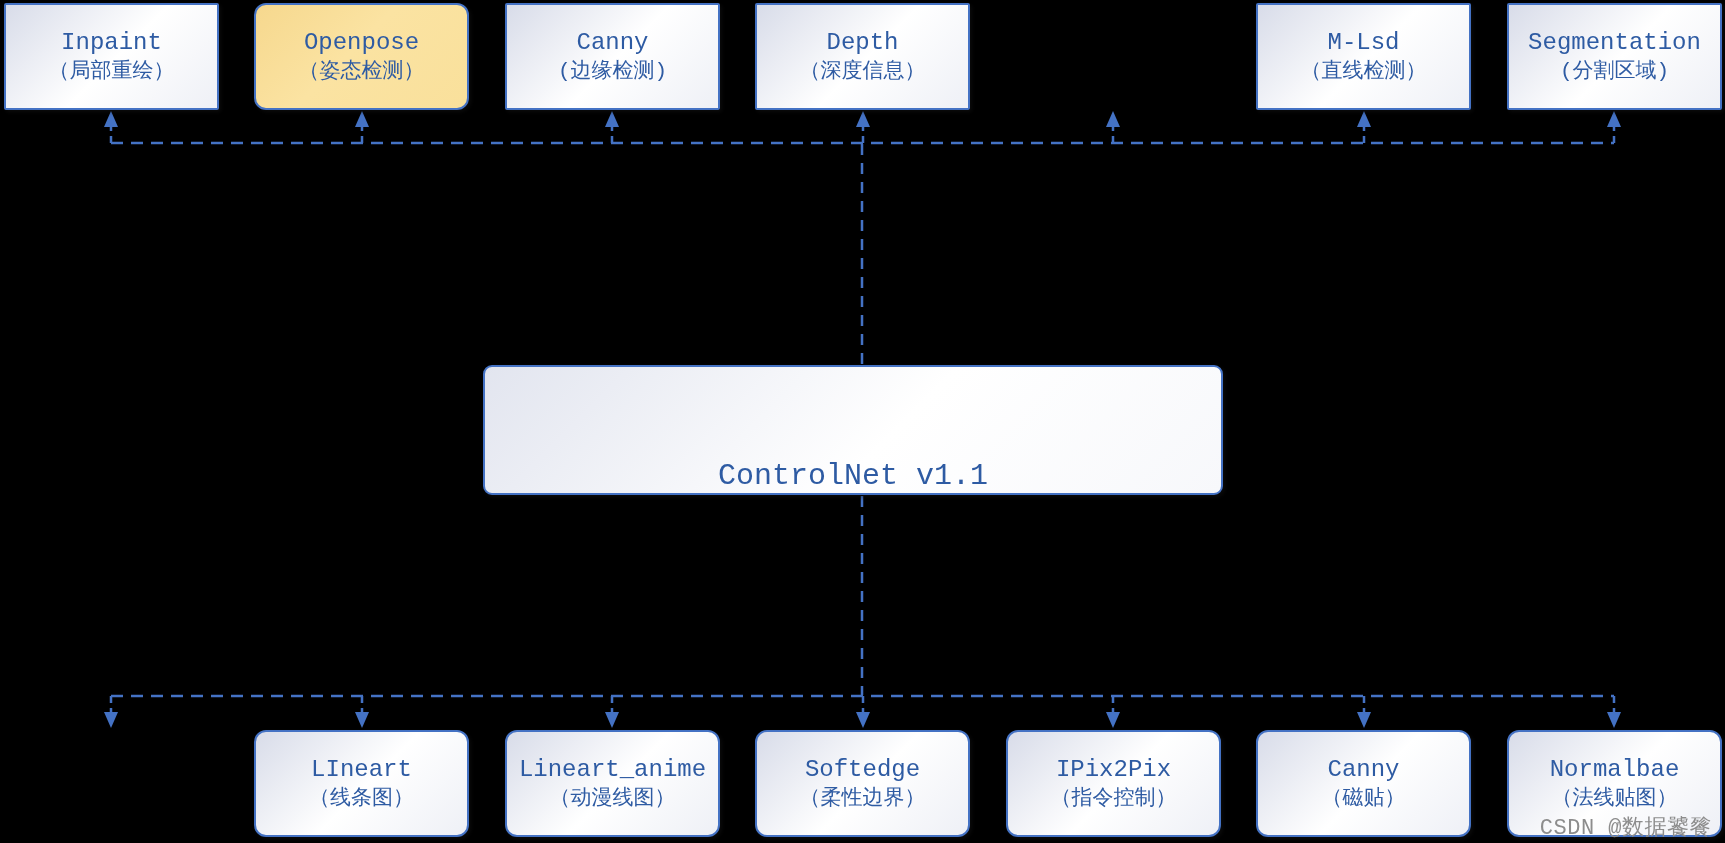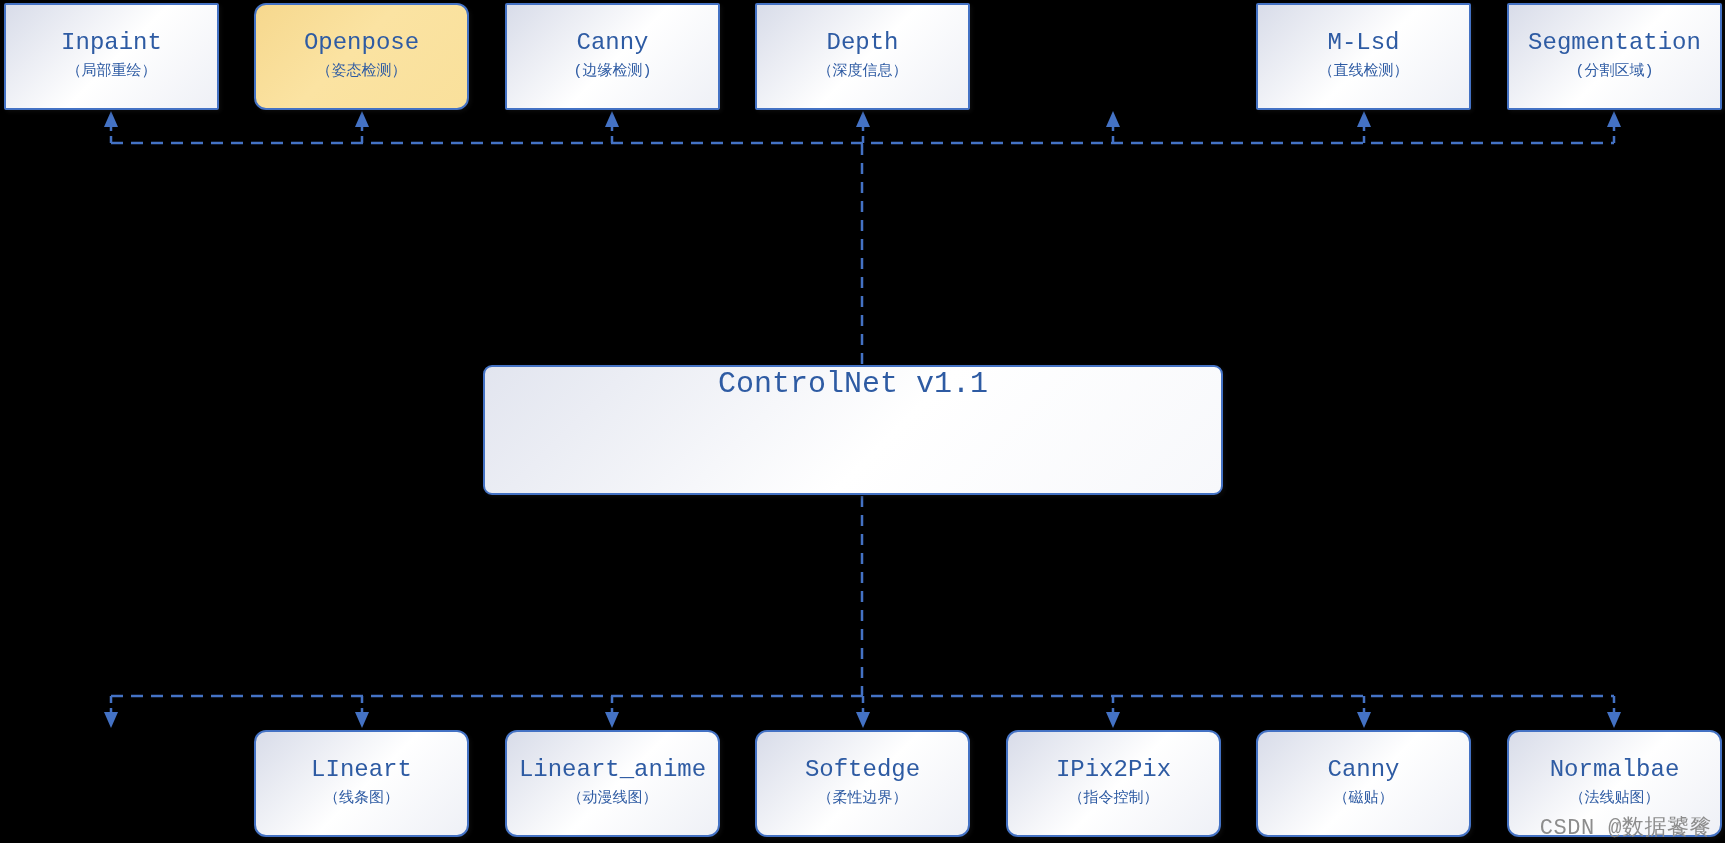--- a/index.html
+++ b/index.html
@@ -13,26 +13,26 @@
     border:2px solid #4472C4;box-sizing:border-box;
     background:linear-gradient(135deg,#d8dce9 0%,#ffffff 52%,#eef0f6 100%);
     display:flex;flex-direction:column;align-items:center;justify-content:center;
     text-align:center;color:#2E5BA3;
     box-shadow:2px 2px 4px rgba(20,20,20,0.55);
   }
   .node.sq{border-radius:2px;}
   .node.rd{border-radius:12px;}
   .node.hl{background:linear-gradient(135deg,#f6d88e 0%,#fbe3a2 45%,#f9e09b 100%);}
   .node .t{font-size:24px;line-height:30px;font-weight:400;}
-  .node .s{font-size:15px;line-height:27px;}
+  .node .s{font-size:21px;line-height:27px;}
   #controlnet{
     position:absolute;left:483px;top:365px;width:740px;height:130px;
     border:2px solid #4472C4;border-radius:9px;box-sizing:border-box;
     background:linear-gradient(135deg,#e2e5ef 0%,#ffffff 55%,#f7f8fb 100%);
-    display:flex;align-items:flex-start;justify-content:center;
+    display:flex;align-items:flex-end;justify-content:center;
     color:#2E5BA3;font-size:30px;
     box-shadow:2px 2px 4px rgba(20,20,20,0.55);
   }
   #watermark{
     position:absolute;right:13px;top:812px;z-index:5;
     color:#8d8d8d;font-size:22px;letter-spacing:0.5px;
   }
 </style>
 </head>
 <body>

